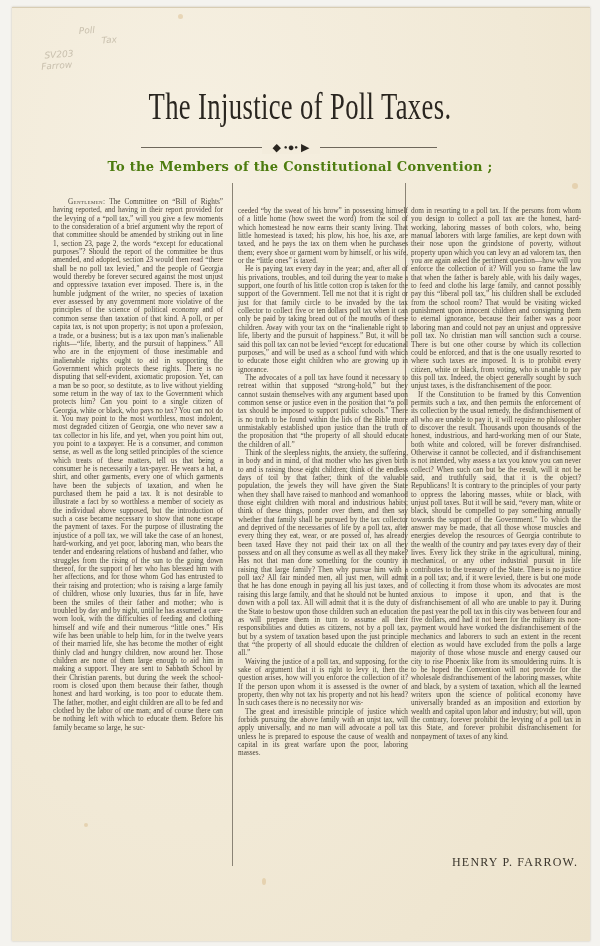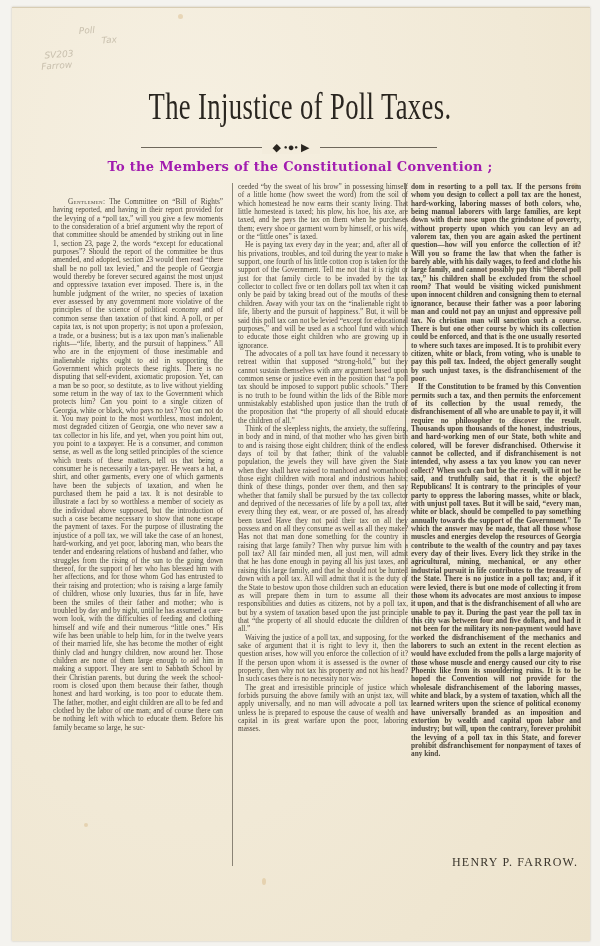--- a/index.html
+++ b/index.html
@@ -42,40 +42,40 @@
   .ornament {
     position: absolute; left: 262px; top: 140px;
     width: 58px; height: 14px;
     background: #f3ecdc;
     text-align: center; font-size: 11px; line-height: 14px; color: #2a2620;
   }
   .salutation-head {
     position: absolute; left: 0; right: 0; top: 159px;
     text-align: center;
     font-family: "DejaVu Serif", serif; font-weight: bold;
-    font-size: 13px; color: #a21caf;
+    font-size: 13px; color: #4d7c0f;
     letter-spacing: 0.3px;
   }
   .columns {
     position: absolute; left: 43px; top: 183px;
     width: 542px; height: 740px;
   }
   .col {
     position: absolute; top: 0;
     width: 170px;
     font-size: 7.3px; line-height: 8.35px;
     color: #4a443a;
     text-align: justify;
     hyphens: manual;
   }
   .col p { margin: 0; text-indent: 7px; }
-  .col p.noind { text-indent: 0; }
+  .col p.noind { text-indent: 0; margin-top: 24px; }
   .col1 { left: 10px; top: 15px; }
   .col2 { left: 195px; top: 0; }
-  .col3 { left: 368px; top: 0; font-weight: bold; }
+  .col3 { left: 368px; top: 0; }
   .vline { position: absolute; width: 1px; background: #8a8375; top: 0; }
   .vl1 { left: 189px; height: 683px; }
   .vl2 { left: 362px; height: 400px; }
   .sc { font-variant: small-caps; letter-spacing: 0.3px; padding-left: 8px; }
   .signature {
     position: absolute; left: 452px; top: 855px;
     font-size: 12px; letter-spacing: 1.2px; color: #3a352c;
   }
   .spot { position: absolute; border-radius: 50%; background: rgba(210,170,110,0.35); }
 </style>

